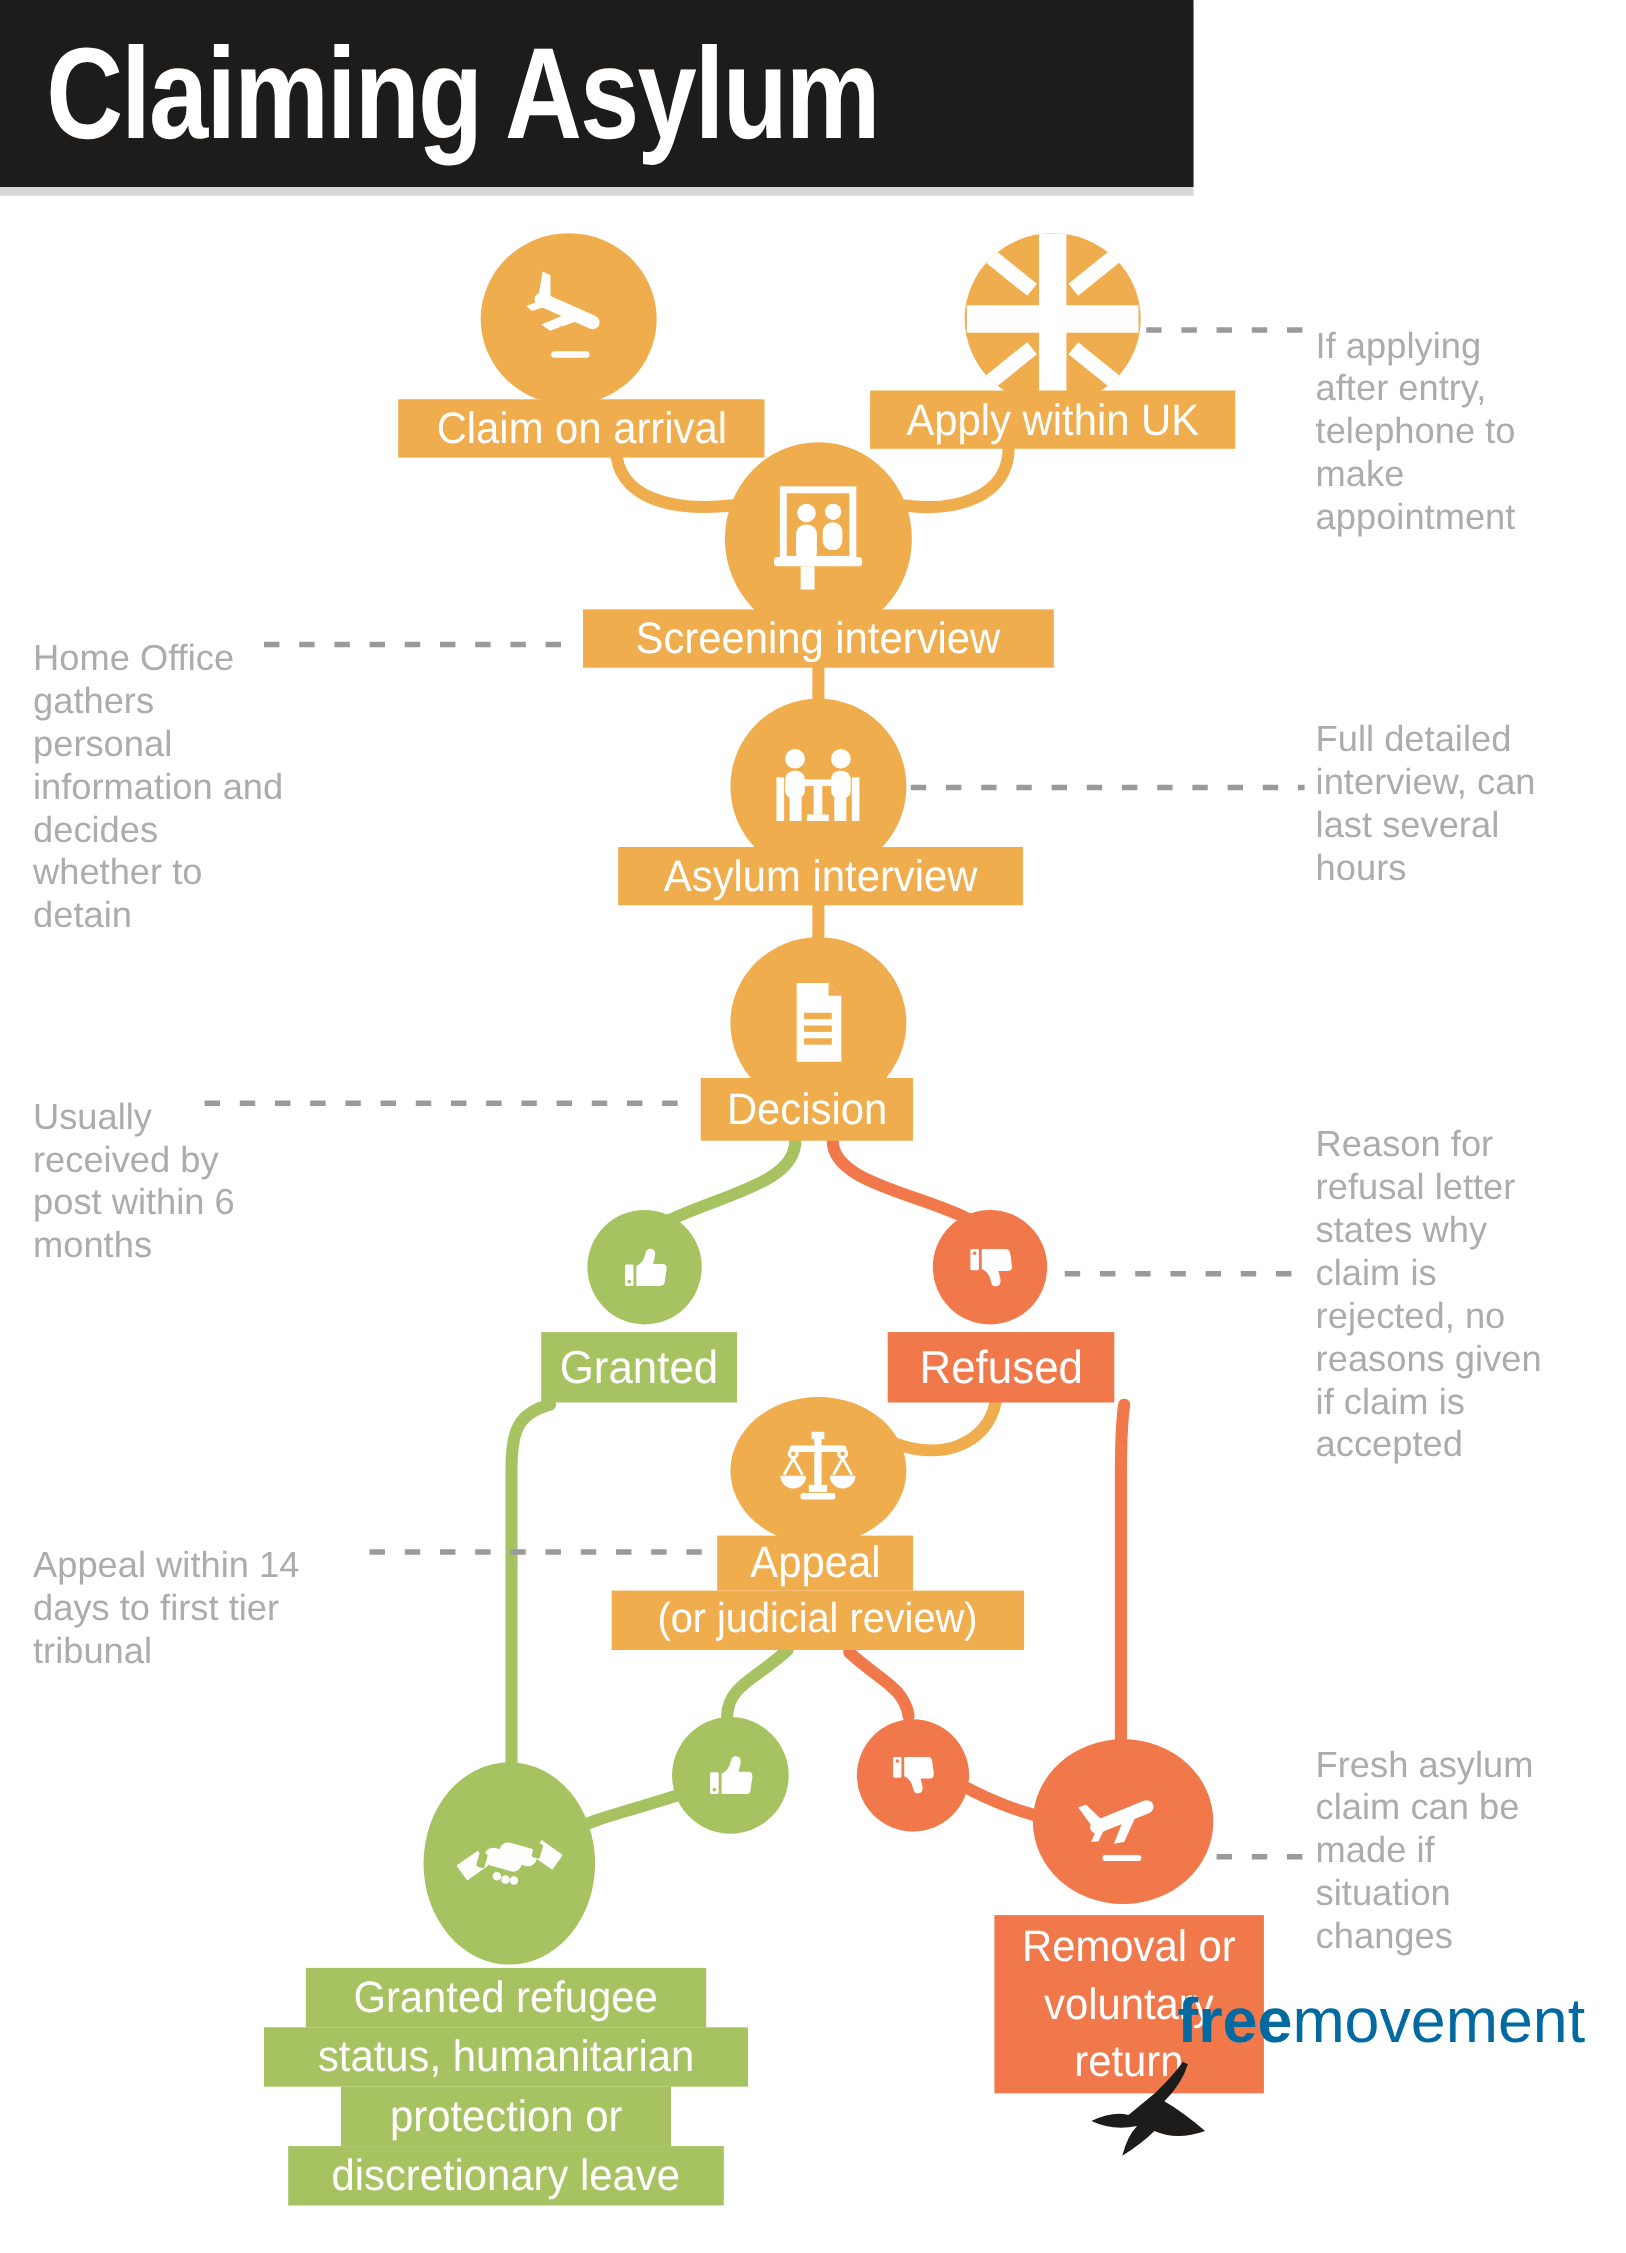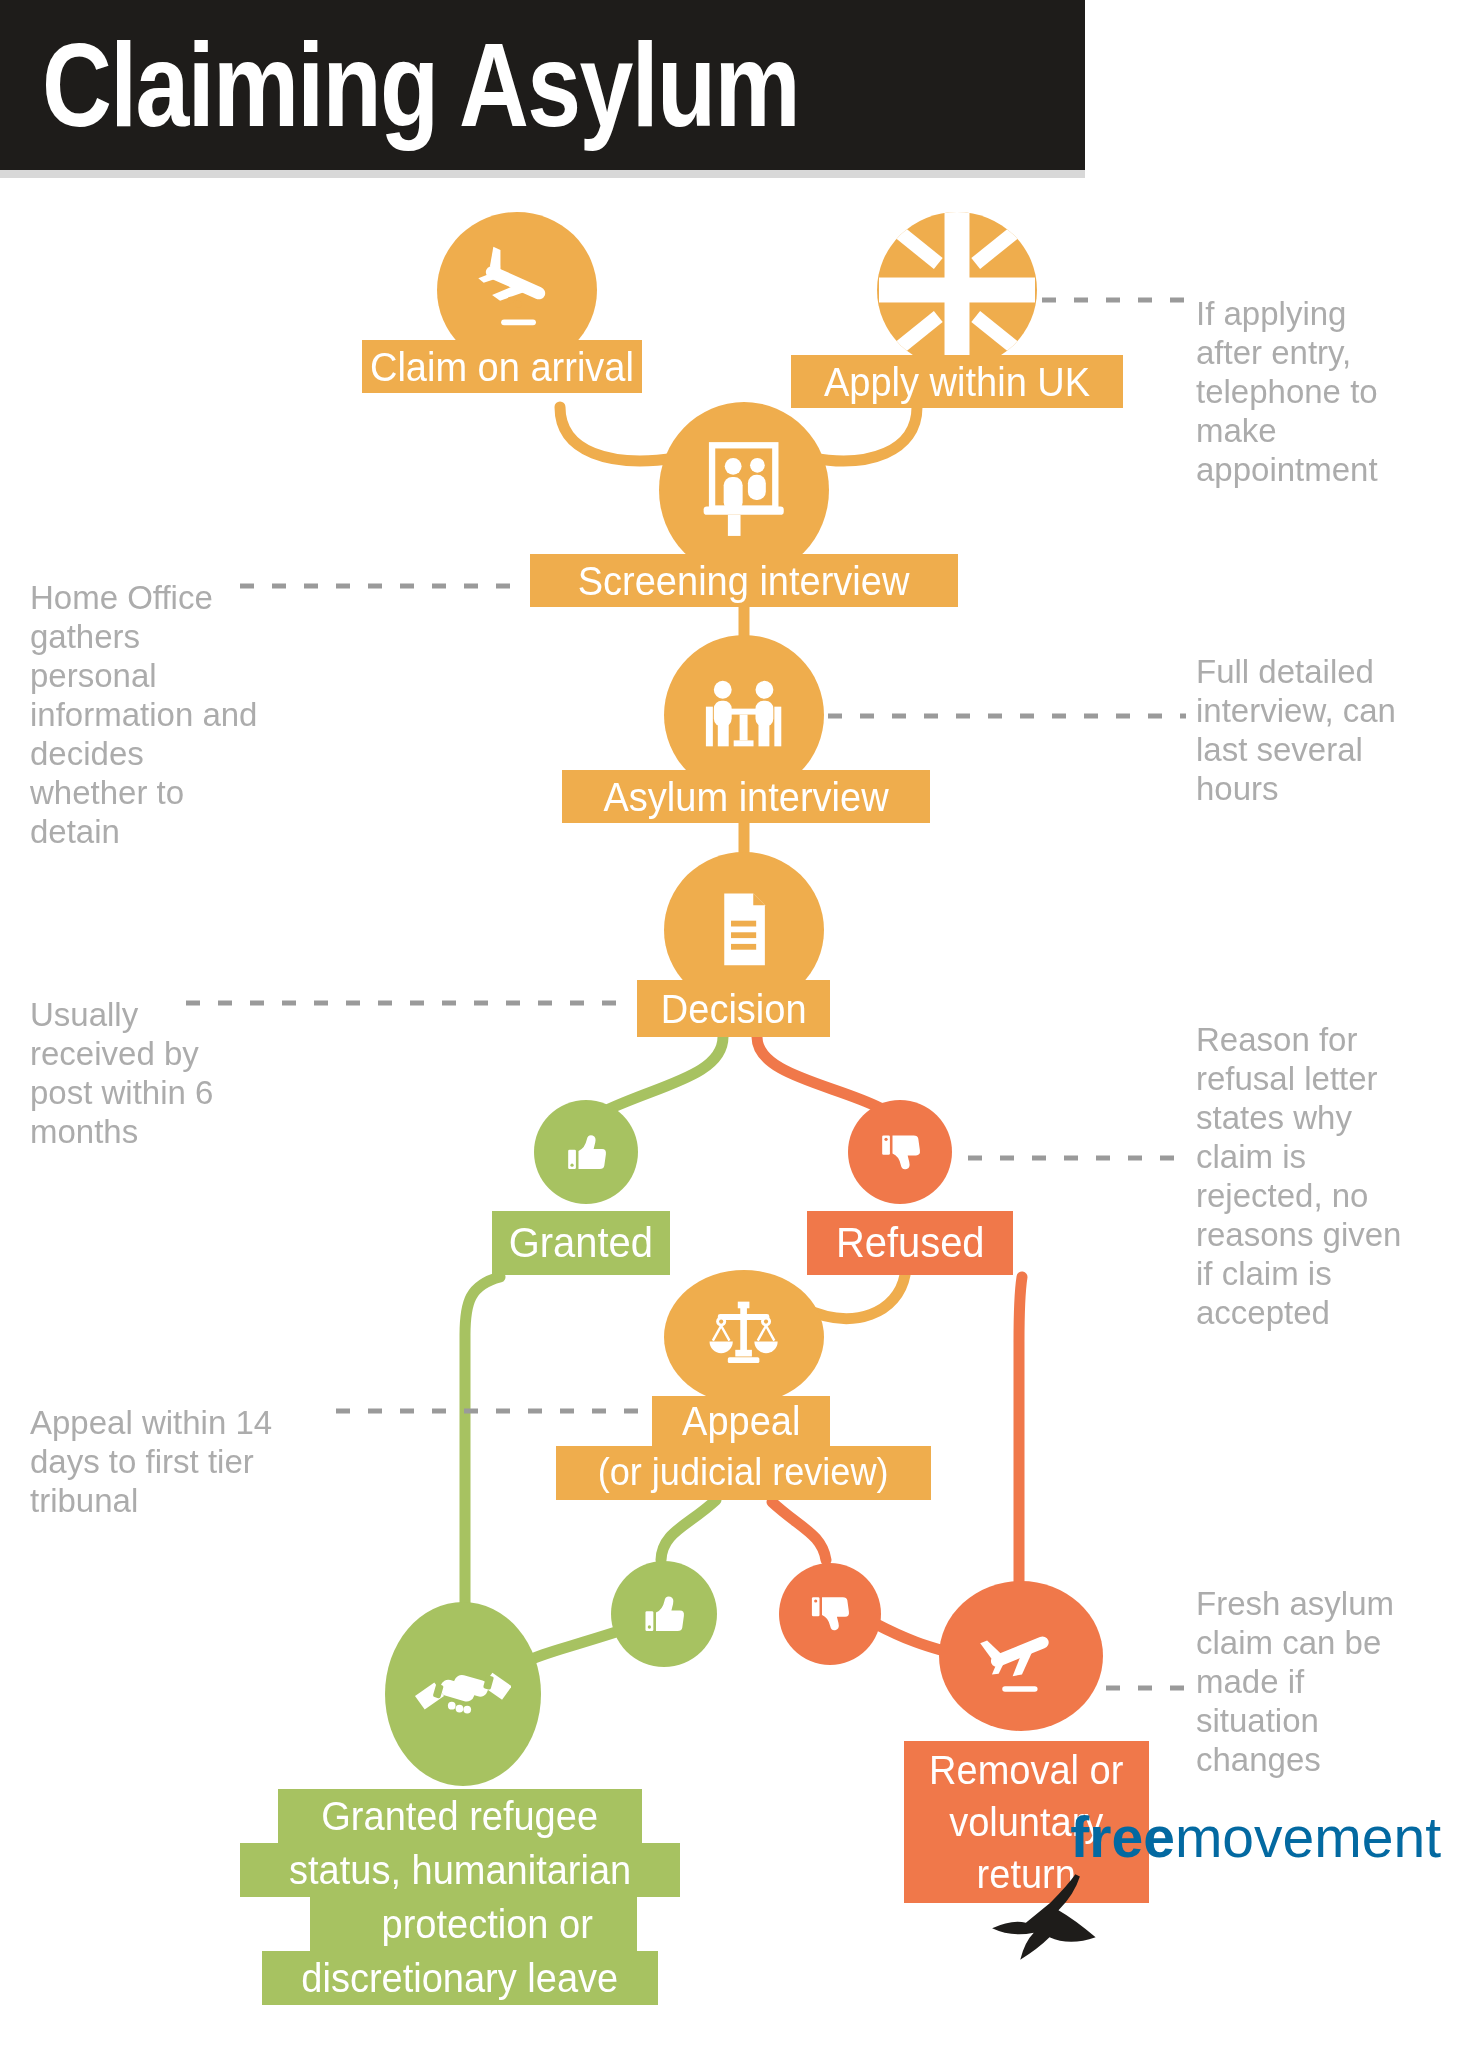--- a/index.html
+++ b/index.html
@@ -104,21 +104,21 @@
       <g stroke="#ffffff" stroke-width="9">
         <line x1="2" y1="4" x2="38" y2="33"></line>
         <line x1="98" y1="4" x2="62" y2="33"></line>
         <line x1="2" y1="96" x2="38" y2="67"></line>
         <line x1="98" y1="96" x2="62" y2="67"></line>
       </g>
       <rect x="42" y="0" width="16" height="100" fill="#ffffff"></rect>
       <rect x="0" y="42" width="100" height="16" fill="#ffffff"></rect>
     </svg>
   </div>
-  <div class="lbl amber" style="left:362px;top:340px;width:280px;height:53px;justify-content:center;"><span>Claim on arrival</span></div>
+  <div class="lbl amber" style="left:362px;top:363px;width:333px;height:53px;justify-content:center;"><span>Claim on arrival</span></div>
   <div class="lbl amber" style="left:791px;top:355px;width:332px;height:53px;"><span>Apply within UK</span></div>
   <div class="ann" style="left:1196px;top:282px;width:270px;">If applying
 after entry,
 telephone to
 make
 appointment</div>
 
   <div class="node amber" style="left:659px;top:402px;width:170px;height:176px;">
     <svg viewBox="0 0 100 100">
       <rect x="20" y="8" width="60" height="60" fill="none" stroke="#ffffff" stroke-width="6"></rect>
@@ -272,21 +272,21 @@
         <polygon points="18,40 30,40 21,20 13,20"></polygon>
         <polygon points="50,47 32,66 42,68 62,49"></polygon>
         <polygon points="22,46 12,56 19,58 30,48"></polygon>
       </g>
       <rect x="30" y="82" width="38" height="6" rx="3" fill="#ffffff"></rect>
     </svg>
   </div>
 
   <div class="lbl green" style="left:278px;top:1789px;width:364px;height:54px;"><span>Granted refugee</span></div>
   <div class="lbl green" style="left:240px;top:1843px;width:440px;height:54px;"><span>status, humanitarian</span></div>
-  <div class="lbl green" style="left:310px;top:1897px;width:300px;height:54px;padding-left:27px;"><span>protection or</span></div>
+  <div class="lbl green" style="left:310px;top:1897px;width:300px;height:54px;"><span>protection or</span></div>
   <div class="lbl green" style="left:262px;top:1951px;width:396px;height:54px;"><span>discretionary leave</span></div>
 
   <div class="lbl orange" style="left:904px;top:1741px;width:245px;height:162px;line-height:52px;"><span>Removal or
 voluntary
 return</span></div>
   <div class="ann" style="left:1196px;top:1572px;width:280px;">Fresh asylum
 claim can be
 made if
 situation
 changes</div>

